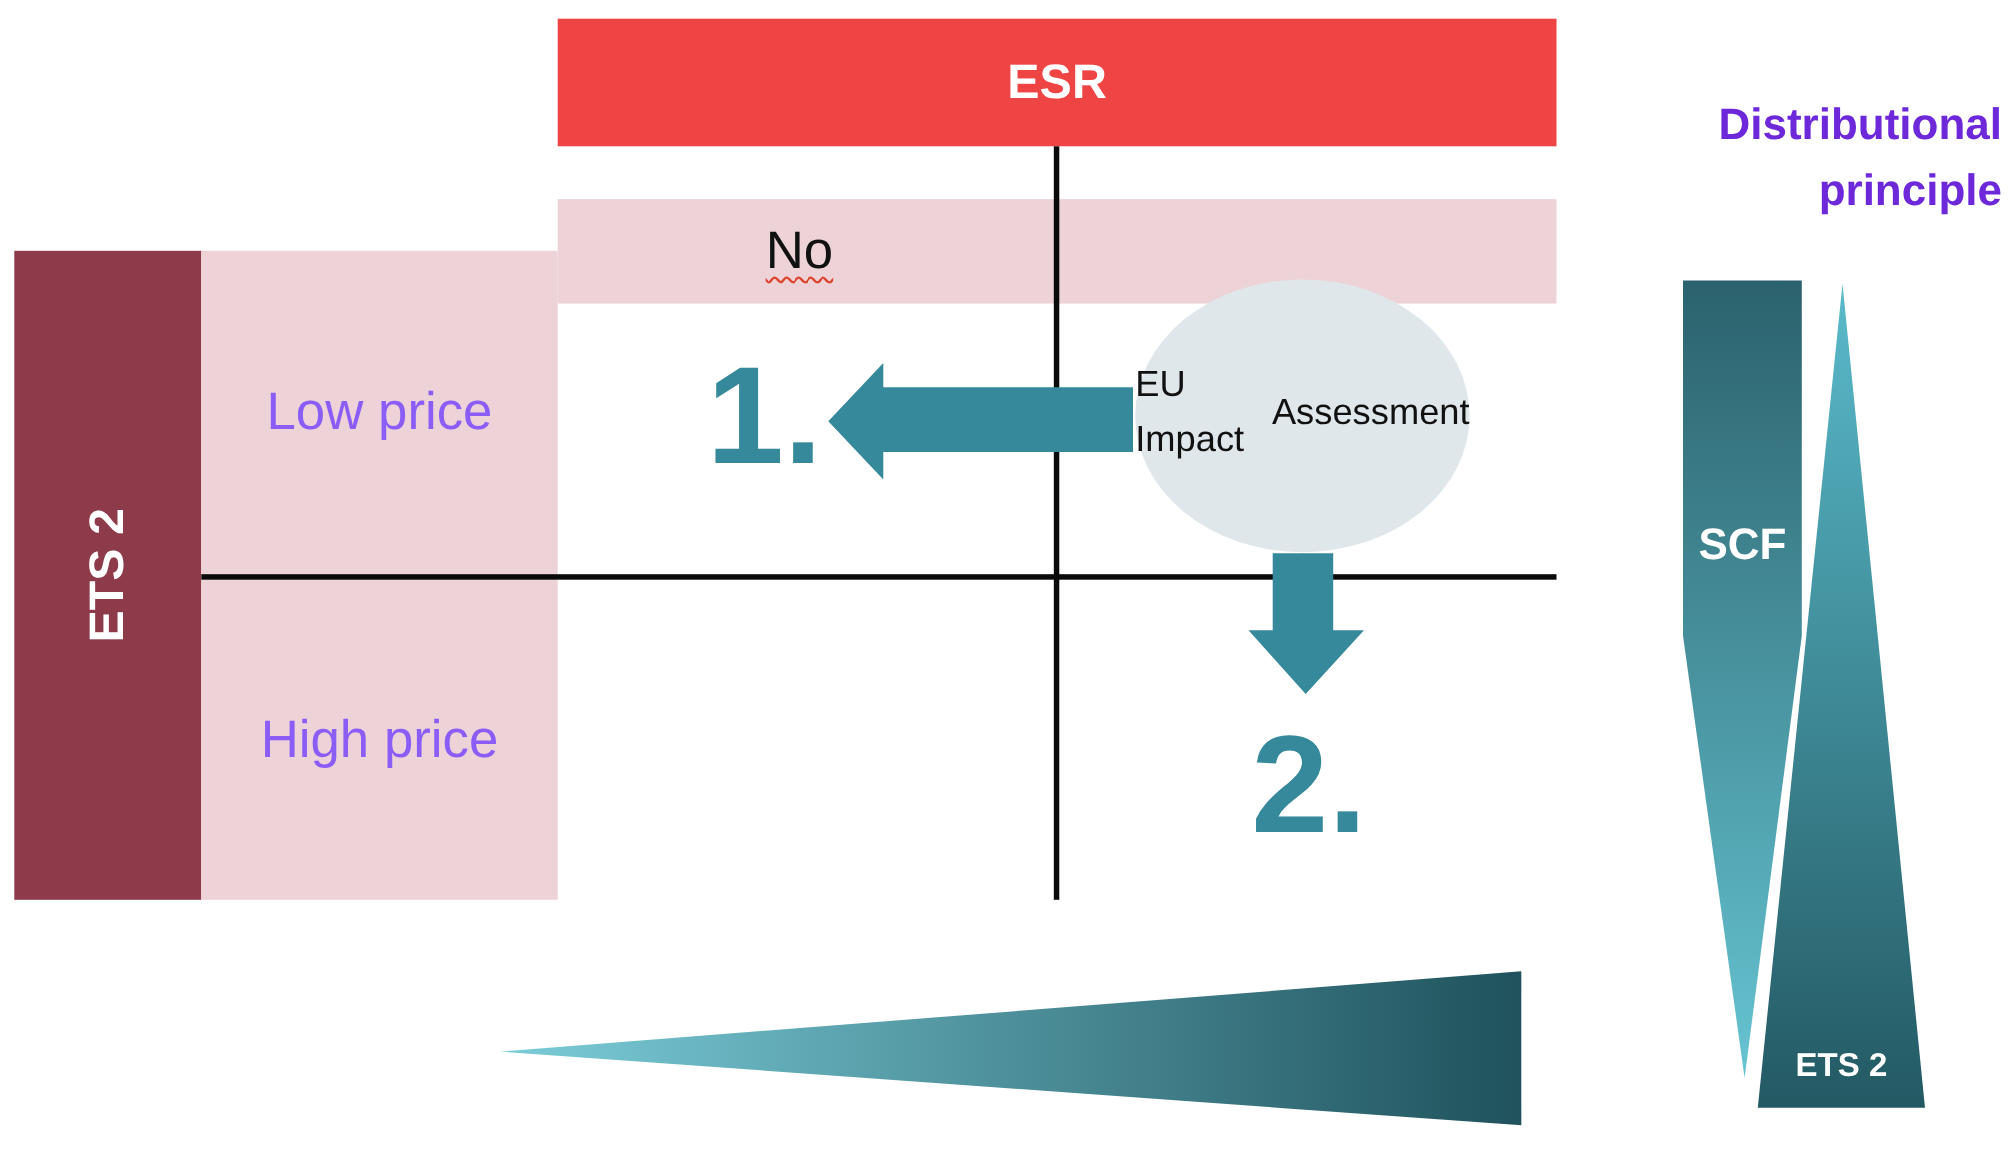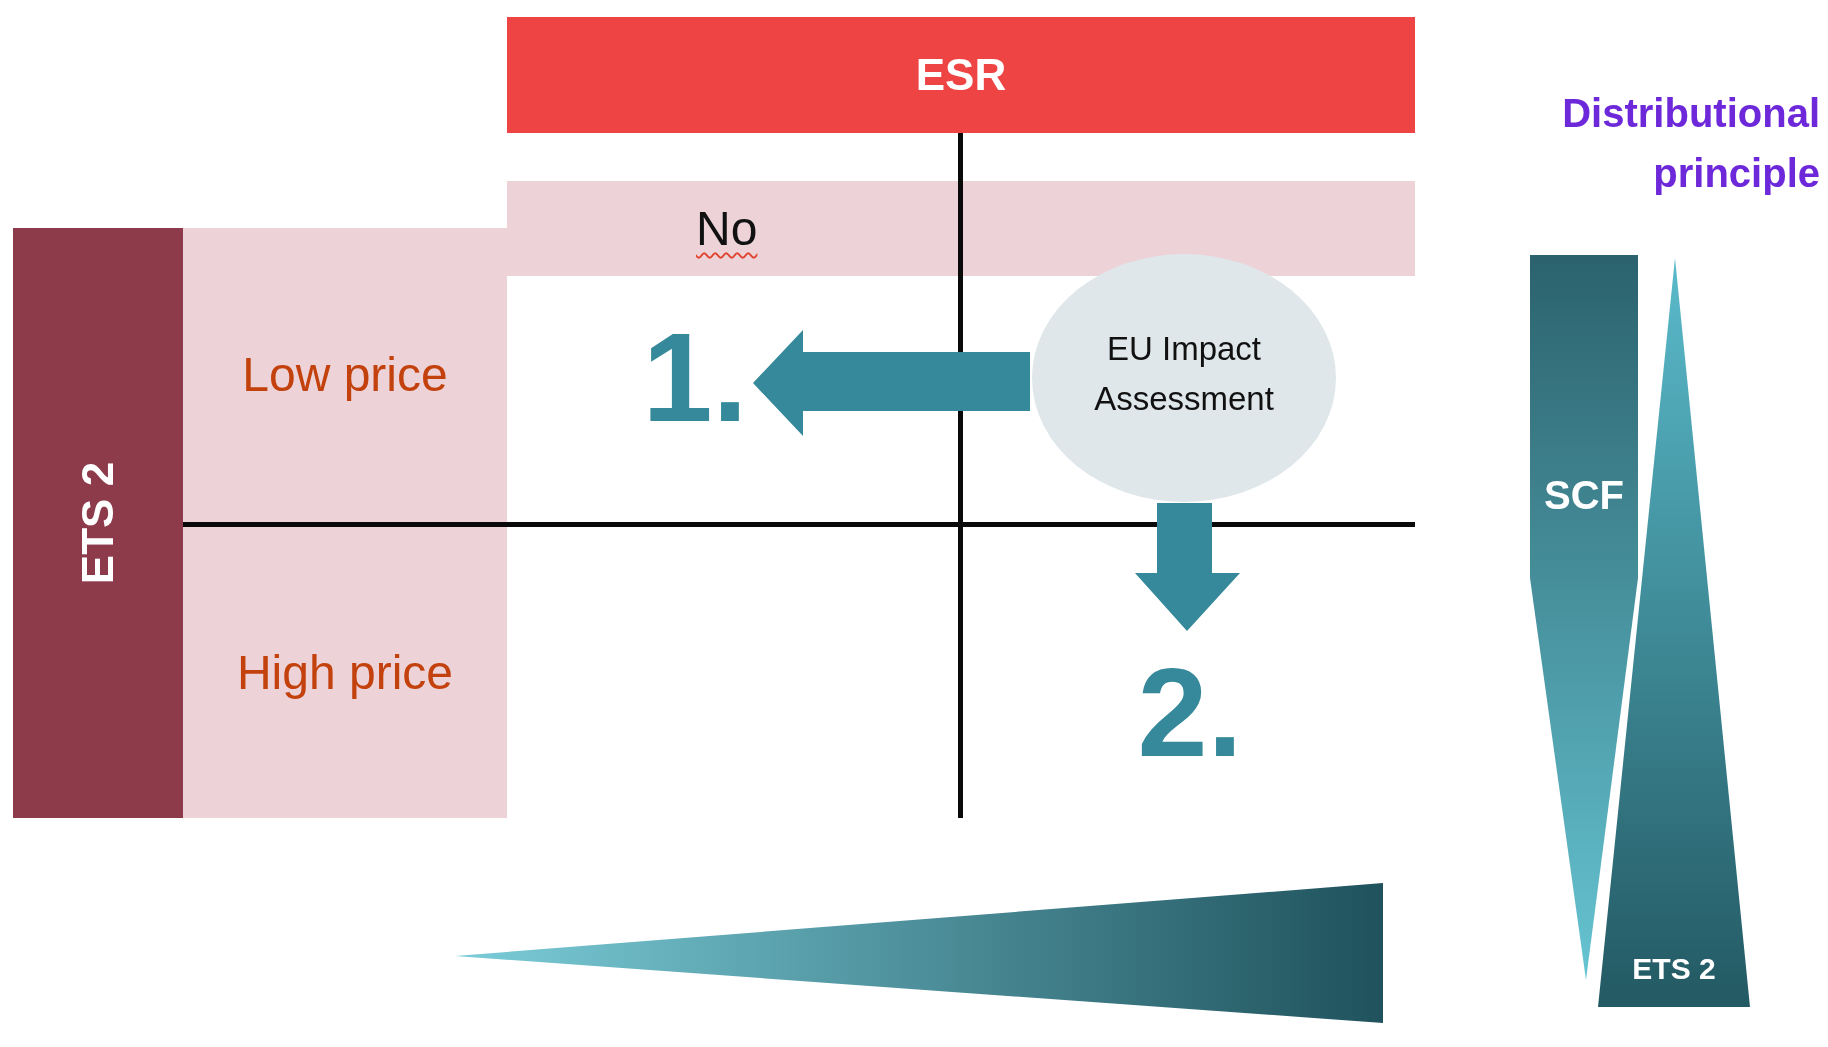--- a/index.html
+++ b/index.html
@@ -21,33 +21,33 @@
   .squiggle     { text-decoration-line:underline; text-decoration-style:wavy;
                   text-decoration-color:#df432d; text-decoration-thickness:2px;
                   text-underline-offset:7px; margin-right:0.24em; }
 
   .ets2-bar     { left:13px; top:228px; width:170px; height:590px; background:#8D3A4B;
                   display:flex; align-items:center; justify-content:center; }
   .ets2-bar span{ transform:rotate(-90deg); color:#ffffff; font-size:44px; font-weight:bold;
                   white-space:nowrap; }
   .row-hdr-col  { left:183px; top:228px; width:324px; height:590px; background:#EDD3D8; }
   .row-hdr      { position:absolute; left:183px; width:324px; display:flex; align-items:center;
-                  justify-content:center; color:#c2410c; font-size:48px; }
+                  justify-content:center; color:#8b5cf6; font-size:48px; }
   .row-hdr-top    { top:228px; height:293px; }
   .row-hdr-bottom { top:527px; height:291px; }
 
   .v-line { left:958px; top:133px; width:5px;  height:685px; background:#0a0a0a; }
   .h-line { left:183px; top:522px; width:1232px; height:5px; background:#0a0a0a; }
 
   .big-num { color:#35899A; font-size:126px; font-weight:bold; text-align:center; }
   .num-1 { left:580px; top:308px; width:230px; height:140px; line-height:140px; }
   .num-2 { left:1075px; top:640px; width:230px; height:145px; line-height:145px; }
 
   .bubble { left:1032px; top:254px; width:304px; height:248px; background:#DFE7EB;
-            border-radius:50%; display:flex; flex-direction:column; align-items:center;
+            border-radius:50%; display:flex; flex-direction:row; align-items:center;
             justify-content:center; color:#111111; font-size:33px; line-height:50px;
             padding-bottom:8px; box-sizing:border-box; }
 
   
   .bottom-panel { left:18px; top:862px; width:1400px; height:174px; background:#D0EBF2; }
   .bottom-title { left:60px; top:896px; width:600px; color:#111111; font-size:46px;
                   font-weight:bold; line-height:57px; }
 
   
   .right-panel  { left:1446px; top:17px; width:374px; height:1025px; background:#D0EBF2; }

